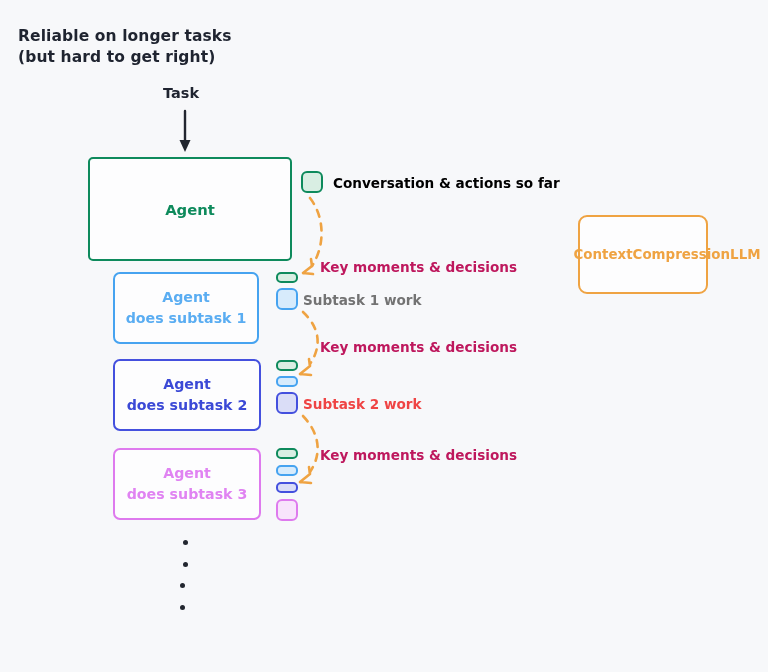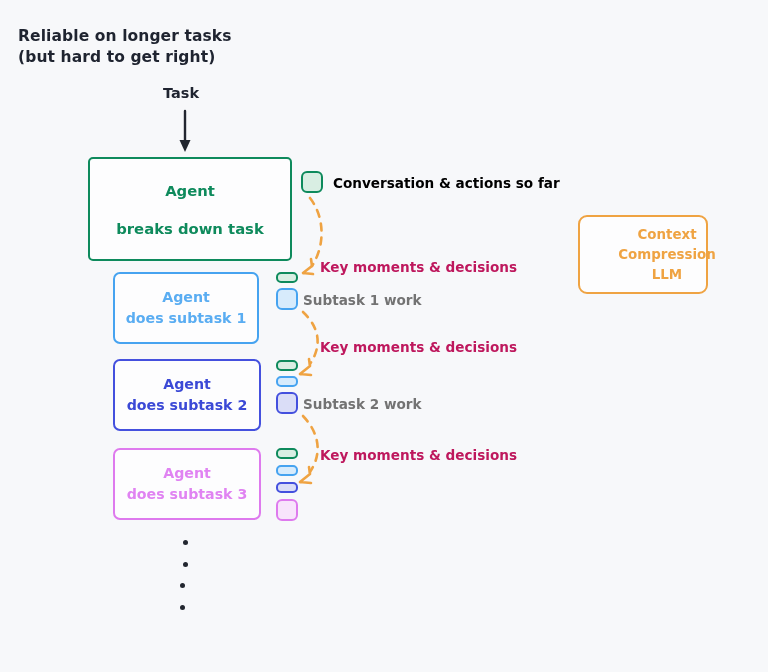--- a/index.html
+++ b/index.html
@@ -67,59 +67,58 @@
   }
 
   
   #box-ccl{
     left:578px;top:199px;width:130px;height:79px;
     box-sizing:border-box;
     border:2.4px solid #EFA342;border-radius:9px;
     background:#FDFDFE;
     color:#EFA342;font-size:13.4px;font-weight:700;
     line-height:20px;text-align:center;
-    display:flex;flex-direction:column;
+    display:flex;
     align-items:center;justify-content:center;padding-left:48px;
   }
 
   
   .chip{box-sizing:border-box;}
   .chip-sq{width:22px;height:22px;border-radius:6px;}
   .chip-pill{width:22px;height:11px;border-radius:5px;}
 
   .c-green{border:2.4px solid #0E8A5C;background:#D9EEE3;}
   .c-blue {border:2.4px solid #46A3F0;background:#D7EBFC;}
   .c-purp {border:2.4px solid #4450DE;background:#DADDF7;}
   .c-pink {border:2.4px solid #DE7AEE;background:#F8E4FC;}
 
   
   .rlabel{font-size:13.6px;font-weight:700;white-space:nowrap;}
   .lbl-green{color:#000000;}
   .lbl-blue {color:#737373;}
-  .lbl-purp {color:#737373;}
+  .lbl-purp {color:#ef4444;}
   .lbl-orange{color:#be185d;}
 
   
   .vdot{width:5px;height:5px;border-radius:50%;background:#22262F;}
 
   svg#overlay{position:absolute;left:0;top:0;width:768px;height:672px;pointer-events:none;}
 </style>
 </head>
 <body>
 
 <div id="stage">
 
   <div class="abs" id="heading">Reliable on longer tasks
 (but hard to get right)</div>
 
   <div class="abs" id="task-label">Task</div>
 
   <div class="abs agent-box" id="box-main">
     <span class="ln">Agent</span>
-    <span class="ln">breaks down task</span>
   </div>
 
   <div class="abs agent-box" id="box-s1">
     <span class="ln">Agent</span>
     <span class="ln">does subtask 1</span>
   </div>
 
   <div class="abs agent-box" id="box-s2">
     <span class="ln">Agent</span>
     <span class="ln">does subtask 2</span>

